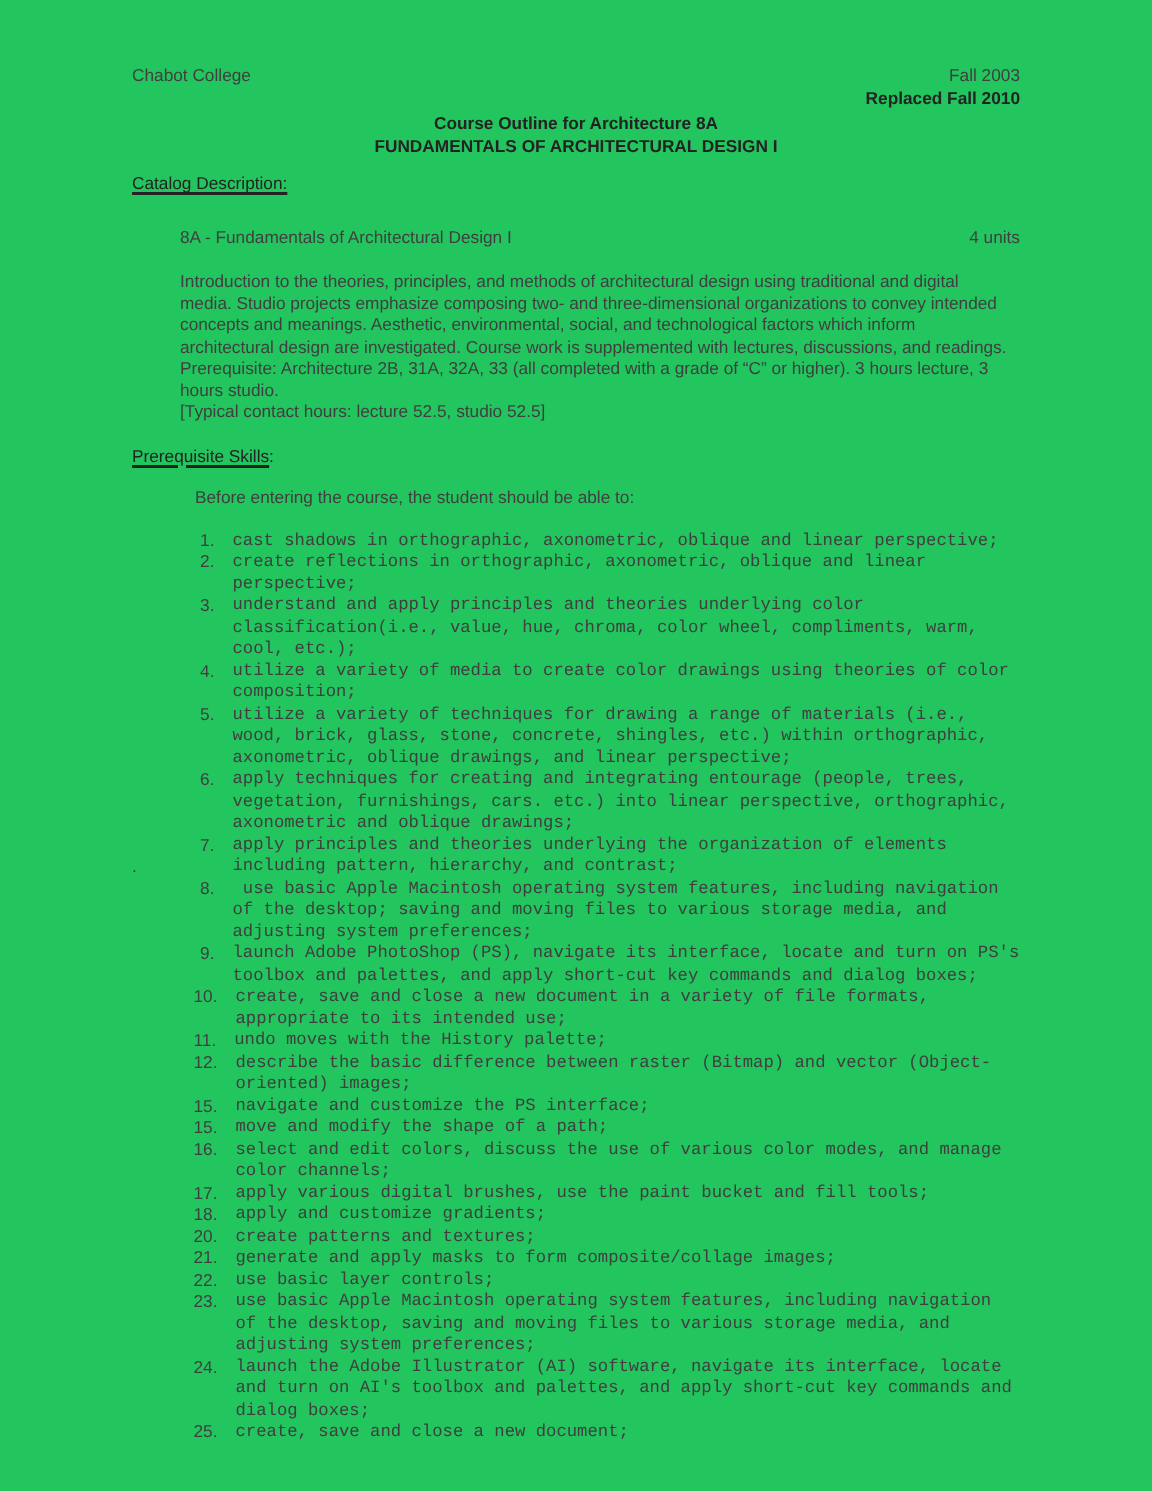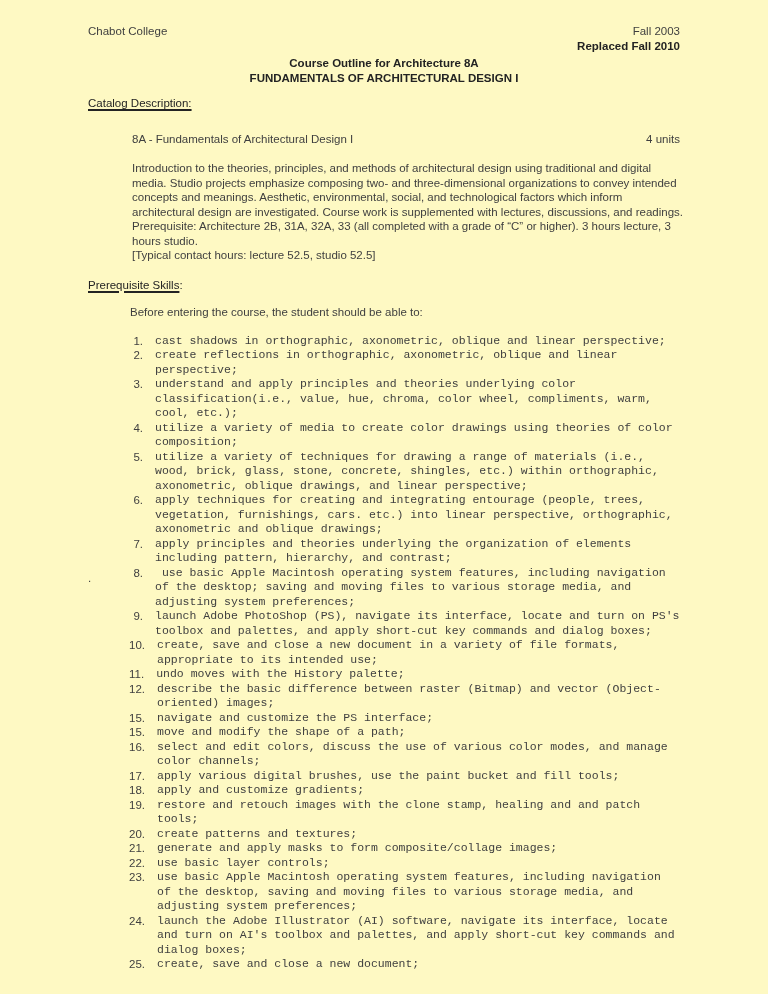--- a/index.html
+++ b/index.html
@@ -1,37 +1,37 @@
 <!DOCTYPE html>
 <html><head>
 <meta charset="utf-8">
 <style>
   * { margin: 0; padding: 0; box-sizing: border-box; }
   html, body { width: 768px; background: #ffffff; }
   .page {
     position: relative;
     width: 768px;
     height: 994px;
-    background: #fef9c3;
-    padding: 24px 88px 0 88px;
+    background: #22c55e;
+    padding: 44px 88px 0 88px;
     font-family: "Liberation Sans", "DejaVu Sans", sans-serif;
     font-size: 11.5px;
     line-height: 14.5px;
     color: #3f3f3f;
     overflow: hidden;
   }
   .bold { font-weight: bold; color: #232323; }
   .header { display: flex; justify-content: space-between; align-items: flex-start; }
   .header-right { text-align: right; }
   .title-block { text-align: center; margin-top: 3px; }
   .title-line { font-weight: bold; color: #232323; }
   .section-heading { margin-top: 11px; font-weight: normal; color: #232323; }
   .section-heading.prereq { margin-top: 15px; }
   .u { text-decoration: underline; text-underline-offset: 2px; text-decoration-thickness: 1.5px; }
-  .catalog-indent { margin-left: 44px; }
+  .catalog-indent { margin-left: 32px; }
   .course-line { display: flex; justify-content: space-between; margin-top: 21px; }
   .desc { margin-top: 15px; width: 553px; }
   .contact-hours { width: 553px; }
   .intro { margin-top: 13px; margin-left: 42px; }
   ol.skills { list-style: none; margin-top: 14px; margin-left: 41px; }
   ol.skills li { display: flex; }
   ol.skills .num { flex: 0 0 14px; text-align: right; }
   ol.skills .txt { margin-left: 12px; width: 525px; white-space: pre-wrap; font-family: Liberation Mono, monospace; }
   .stray { position: absolute; left: 88px; top: 571px; }
 </style>
@@ -135,24 +135,20 @@
       </li>
       <li>
         <span class="num">17.</span>
         <span class="txt">apply various digital brushes, use the paint bucket and fill tools;</span>
       </li>
       <li>
         <span class="num">18.</span>
         <span class="txt">apply and customize gradients;</span>
       </li>
       <li>
-        <span class="num">19.</span>
-        <span class="txt">restore and retouch images with the clone stamp, healing and and patch tools;</span>
-      </li>
-      <li>
         <span class="num">20.</span>
         <span class="txt">create patterns and textures;</span>
       </li>
       <li>
         <span class="num">21.</span>
         <span class="txt">generate and apply masks to form composite/collage images;</span>
       </li>
       <li>
         <span class="num">22.</span>
         <span class="txt">use basic layer controls;</span>

